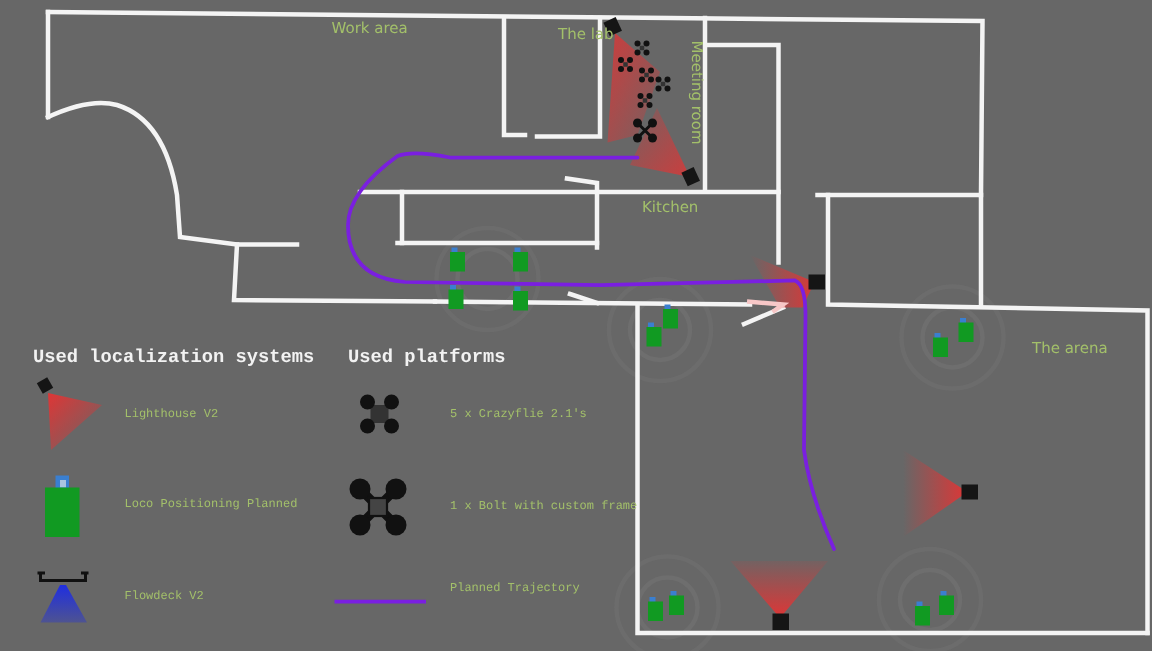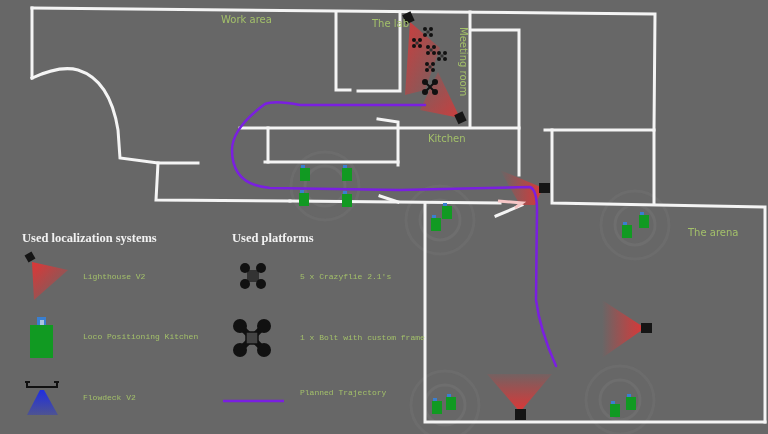--- a/index.html
+++ b/index.html
@@ -10,21 +10,21 @@
       position: relative;
     }
     #stage { position: absolute; left: 0; top: 0; width: 768px; height: 434px; }
     .room-label {
       position: absolute; color: #a3c06a; font-size: 10px;
       font-family: "DejaVu Sans", sans-serif; white-space: nowrap;
     }
     .vertical { transform: rotate(90deg); transform-origin: left top; }
     .legend-heading {
       position: absolute; color: #f2f2f2; font-size: 12.5px; font-weight: bold;
-      font-family: Liberation Serif, serif; white-space: nowrap;
+      font-family: Liberation Mono, monospace; white-space: nowrap;
     }
     .legend-label {
       position: absolute; color: #a3c06a; font-size: 8px;
       font-family: Liberation Mono, monospace; white-space: nowrap; text-align: center;
     }
   </style>
 </head>
 <body>
 
 <svg id="stage" viewBox="0 0 768 434" width="768" height="434">
@@ -204,19 +204,19 @@
 </svg>
 
 <div class="room-label" style="left:188px;top:14px;margin-left:33px;">Work area</div>
 <div class="room-label" style="left:340px;top:18px;margin-left:32px;">The lab</div>
 <div class="room-label vertical" style="left:469px;top:27px;">Meeting room</div>
 <div class="room-label" style="left:428px;top:133px;">Kitchen</div>
 <div class="room-label" style="left:688px;top:227px;">The arena</div>
 
 <div class="legend-heading" style="left:22px;top:231px;">Used localization systems</div>
 <div class="legend-label" style="left:83px;top:272px;">Lighthouse V2</div>
-<div class="legend-label" style="left:83px;top:332px;">Loco Positioning Kitchen</div>
+<div class="legend-label" style="left:83px;top:332px;">Loco Positioning Planned</div>
 <div class="legend-label" style="left:83px;top:393px;">Flowdeck V2</div>
 
 <div class="legend-heading" style="left:232px;top:231px;text-align:center;">Used platforms</div>
 <div class="legend-label" style="left:300px;top:272px;">5 x Crazyflie 2.1's</div>
 <div class="legend-label" style="left:300px;top:333px;">1 x Bolt with custom frame</div>
 <div class="legend-label" style="left:300px;top:388px;">Planned Trajectory</div>
 
 </body></html>

